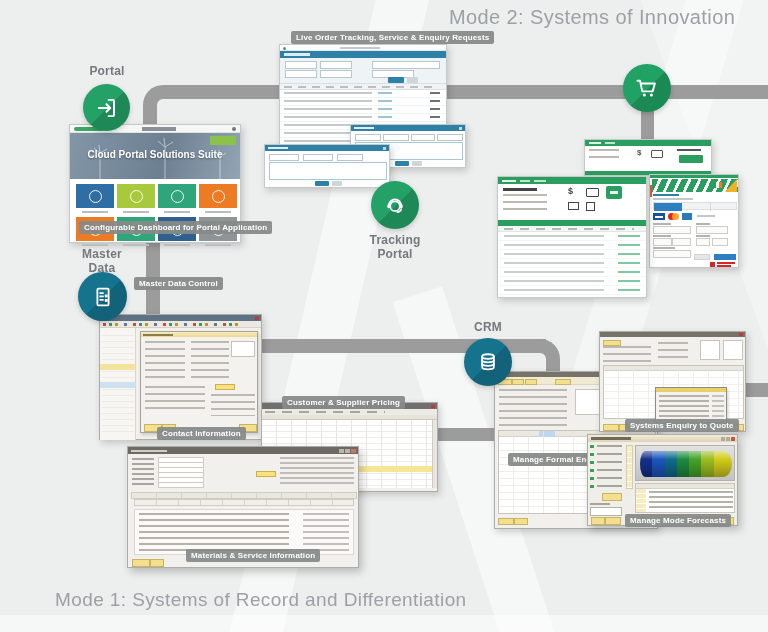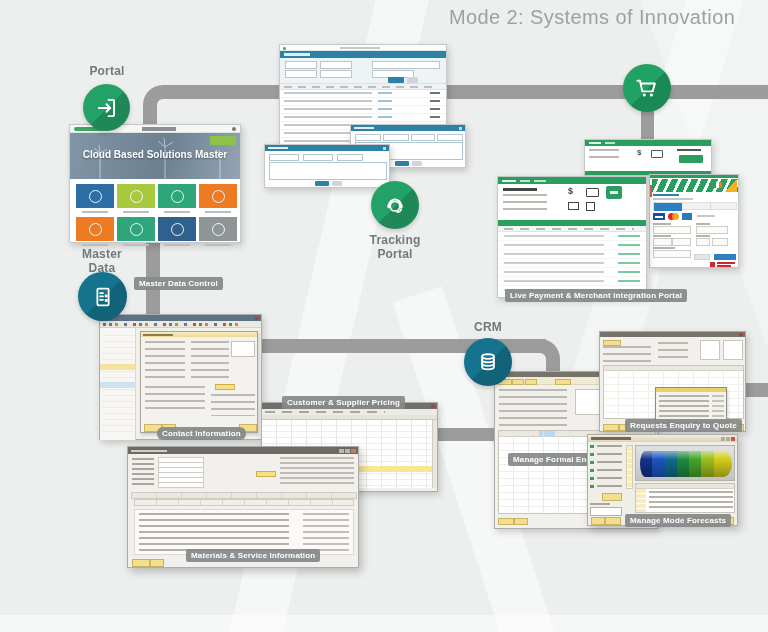--- a/index.html
+++ b/index.html
@@ -68,36 +68,37 @@
 
   <div class="pipe-el" style="left:143px;top:85px;width:625px;height:46px;border-top-width:14px;border-left-width:14px;border-top-left-radius:20px;"></div>
   <div class="pipe" style="left:641px;top:94px;width:13px;height:50px;"></div>
   <div class="pipe" style="left:146px;top:242px;width:14px;height:76px;"></div>
   <div class="pipe" style="left:240px;top:339px;width:306px;height:14px;"></div>
   <div class="pipe-el" style="left:500px;top:339px;width:60px;height:47px;border-top-width:14px;border-right-width:14px;border-top-right-radius:20px;"></div>
   <div class="pipe" style="left:600px;top:383px;width:168px;height:14px;"></div>
   <div class="pipe" style="left:400px;top:428px;width:98px;height:13px;"></div>
 
   <div class="mode" style="left:449px;top:6px;font-size:20px;text-align:center;">Mode 2: Systems of Innovation</div>
+  <div class="mode" style="left:55px;top:589px;font-size:19px;">Mode 1: Systems of Record and Differentiation</div>
 
   <div class="win" style="left:69px;top:124px;width:172px;height:119px;z-index:3;">
     <div class="abs" style="left:0;top:0;width:100%;height:8px;background:#f5f7f5;border-bottom:1px solid #e0e3e0;">
       <div class="abs" style="left:4px;top:2px;width:30px;height:4px;background:#3aa765;border-radius:2px;"></div>
       <div class="abs" style="left:72px;top:2px;width:34px;height:4px;background:#8a9096;"></div>
       <div class="abs" style="right:4px;top:2px;width:4px;height:4px;background:#777;border-radius:50%;"></div>
     </div>
     <div class="abs" style="left:0;top:8px;width:100%;height:46px;background:linear-gradient(105deg,#8296a8,#6d8092 55%,#93a5b4);overflow:hidden;">
       <svg width="170" height="46" style="position:absolute;left:0;top:0;opacity:.5;">
         <g stroke="#fff" stroke-width="1" fill="none">
           <path d="M30 46V20 M30 20l-6-5 M30 20l7-4 M30 20l-1-8"></path>
           <path d="M95 46V14 M95 14l-7-6 M95 14l8-5 M95 14l-1-9"></path>
           <path d="M150 46V24 M150 24l-5-5 M150 24l6-4 M150 24l-1-7"></path>
         </g>
       </svg>
-      <div style="position:absolute;left:0;top:16px;width:100%;text-align:center;color:#fff;font-size:10px;font-weight:700;text-shadow:0 1px 2px rgba(0,0,0,.4);">Cloud Based Solutions Master</div>
+      <div style="position:absolute;left:0;top:16px;width:100%;text-align:center;color:#fff;font-size:10px;font-weight:700;text-shadow:0 1px 2px rgba(0,0,0,.4);">Cloud Portal Solutions Suite</div>
       <div class="abs" style="right:4px;top:3px;width:26px;height:9px;background:#8BC34A;border-radius:1px;"></div>
     </div>
     <div class="tilegrid" style="left:6px;top:59px;">
       <div class="tcell">
           <div class="tile" style="background-color: rgb(47, 110, 165);">
             <div class="ring"></div>
           </div>
           <div class="tlabel"></div>
         </div>
       <div class="tcell">
@@ -430,26 +431,27 @@
       <div class="abs" style="left:0;top:0;width:100%;height:5px;background:#e9e6de;border-bottom:1px solid #d5d1c7;"></div>
       <div class="abs" style="left:0;top:5px;width:10px;height:23px;background:repeating-linear-gradient(to bottom,#F6ECC0 0 4px,#fff 4px 5px);"></div>
       <div class="abs" style="left:13px;top:7px;width:84px;height:20px;background-image:repeating-linear-gradient(to bottom,#b5b2aa 0 2px,transparent 2px 5px);"></div>
     </div>
     <div class="ybtn" style="left:3px;top:82px;width:12px;height:6px;"></div>
     <div class="ybtn" style="left:17px;top:82px;width:14px;height:6px;"></div>
     <div class="ybtn" style="left:106px;top:82px;width:18px;height:6px;"></div>
     <div class="ybtn" style="left:126px;top:82px;width:18px;height:6px;"></div>
   </div>
 
+  <div class="cap" style="left:291px;top:31px;">Live Order Tracking, Service &amp; Enquiry Requests</div>
+  <div class="cap" style="left:79px;top:221px;">Configurable Dashboard for Portal Application</div>
   <div class="cap" style="left:134px;top:277px;">Master Data Control</div>
-  <div class="cap" style="left:505px;top:289px;">Live Payment &amp; Merchant Integration Portal</div>
   <div class="cap" style="left:282px;top:396px;">Customer &amp; Supplier Pricing</div>
-  <div class="cap" style="left:157px;top:427px;border-radius:6px;">Contact Information</div>
+  <div class="cap" style="left:157px;top:427px;">Contact Information</div>
   <div class="cap" style="left:186px;top:549px;">Materials &amp; Service Information</div>
-  <div class="cap" style="left:625px;top:419px;">Requests Enquiry to Quote</div>
+  <div class="cap" style="left:625px;top:419px;">Systems Enquiry to Quote</div>
   <div class="cap" style="left:508px;top:453px;z-index:4;">Manage Formal Enquiries</div>
   <div class="cap" style="left:625px;top:514px;z-index:7;">Manage Mode Forecasts</div>
 
   <div class="nlabel" style="left:81px;top:64px;width:52px;">Portal</div>
   <div class="node" style="left: 83px; top: 84px; width: 47px; height: 47px; background-color: rgb(35, 161, 102);">
     <svg width="26" height="26" viewBox="0 0 24 24" fill="none" stroke="#fff" stroke-width="1.8" stroke-linecap="round" stroke-linejoin="round">
       <path d="M13.5 4.5h4a1 1 0 0 1 1 1v13a1 1 0 0 1-1 1h-4"></path>
         <path d="M4.5 12h10"></path>
         <path d="M11.5 8.5 15 12l-3.5 3.5"></path>
     </svg>

